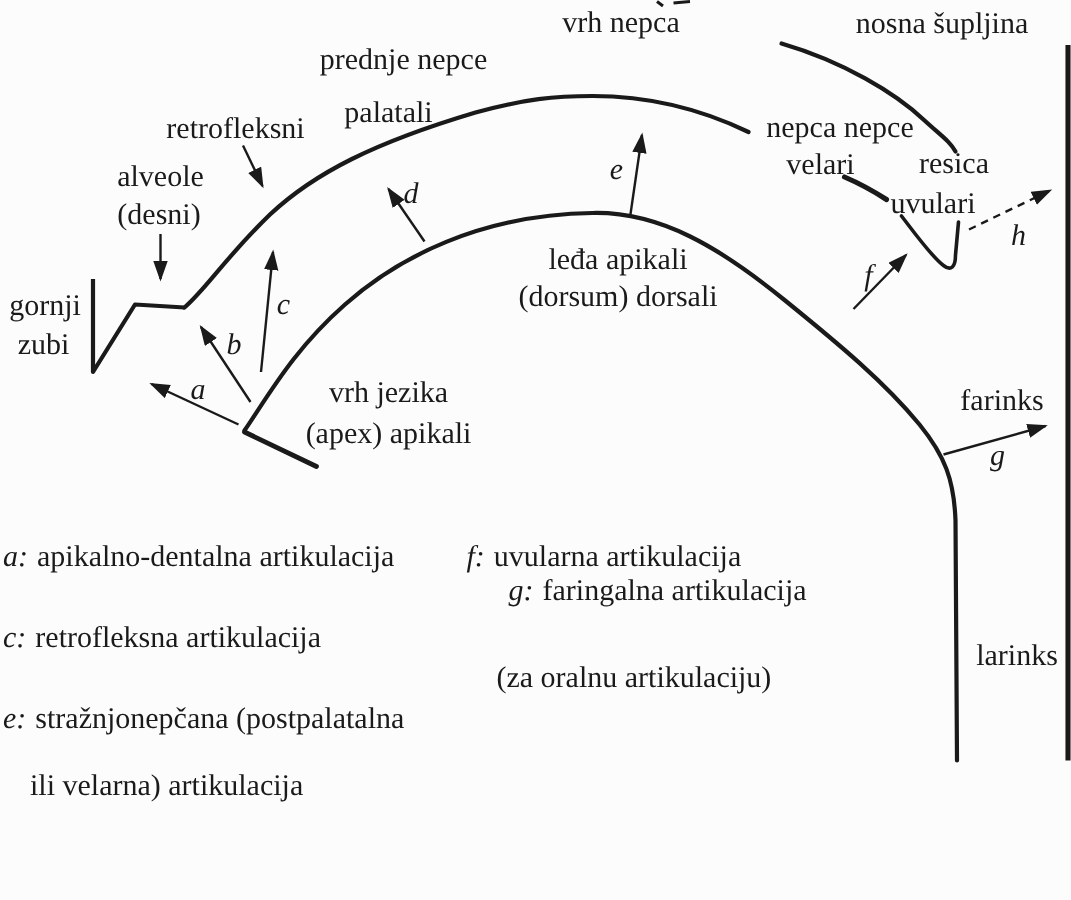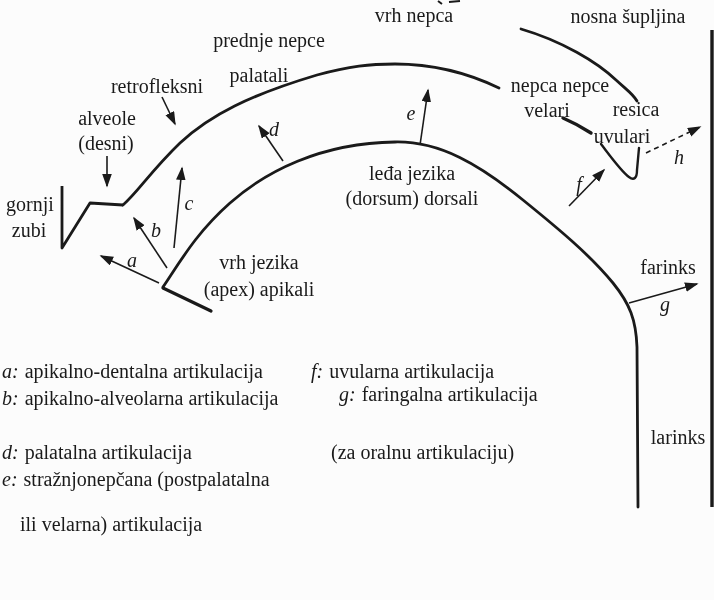--- a/index.html
+++ b/index.html
@@ -87,42 +87,39 @@
   <div class="lbl" style="left:107px;top:108px;">alveole</div>
   <div class="lbl" style="left:106px;top:133px;">(desni)</div>
   <div class="lbl" style="left:560px;top:75px;">nepca nepce</div>
   <div class="lbl" style="left:547px;top:100px;">velari</div>
   <div class="lbl" style="left:636px;top:99px;">resica</div>
   <div class="lbl" style="left:622px;top:126px;">uvulari</div>
   <div class="lbl" style="left:30px;top:194px;">gornji</div>
   <div class="lbl" style="left:29px;top:220px;">zubi</div>
   <div class="lbl" style="left:259px;top:252px;">vrh jezika</div>
   <div class="lbl" style="left:259px;top:279px;">(apex) apikali</div>
-  <div class="lbl" style="left:412px;top:163px;">leđa jezika</div>
+  <div class="lbl" style="left:412px;top:163px;">leđa apikali</div>
   <div class="lbl" style="left:412px;top:188px;">(dorsum) dorsali</div>
   <div class="lbl" style="left:668px;top:257px;">farinks</div>
   <div class="lbl" style="left:678px;top:427px;">larinks</div>
 
   <div class="ptr" style="left:132px;top:250px;">a</div>
   <div class="ptr" style="left:156px;top:220px;">b</div>
   <div class="ptr" style="left:189px;top:193px;">c</div>
   <div class="ptr" style="left:274px;top:119px;">d</div>
   <div class="ptr" style="left:411px;top:103px;">e</div>
   <div class="ptr" style="left:579px;top:174px;">f</div>
   <div class="ptr" style="left:665px;top:294px;">g</div>
   <div class="ptr" style="left:679px;top:147px;">h</div>
 
   <div class="leg-row" style="left:2px;top:361px;">
     <span class="leg-letter">a:</span><span>apikalno-dentalna artikulacija</span>
   </div>
-  <div class="leg-row" style="left:2px;top:388px;">
-    <span class="leg-letter">b:</span><span>apikalno-alveolarna artikulacija</span>
-  </div>
-  <div class="leg-row" style="left:2px;top:442px;">
-    <span class="leg-letter">d:</span><span>palatalna artikulacija</span>
+  <div class="leg-row" style="left:2px;top:415px;">
+    <span class="leg-letter">c:</span><span>retrofleksna artikulacija</span>
   </div>
   <div class="leg-row" style="left:2px;top:469px;">
     <span class="leg-letter">e:</span><span>stražnjonepčana (postpalatalna</span>
   </div>
   <div class="leg-cont" style="left:20px;top:514px;">ili velarna) artikulacija</div>
 
   <div class="leg-row" style="left:311px;top:361px;">
     <span class="leg-letter">f:</span><span>uvularna artikulacija</span>
   </div>
   <div class="leg-row" style="left:311px;top:384px;margin-left:28px;">

